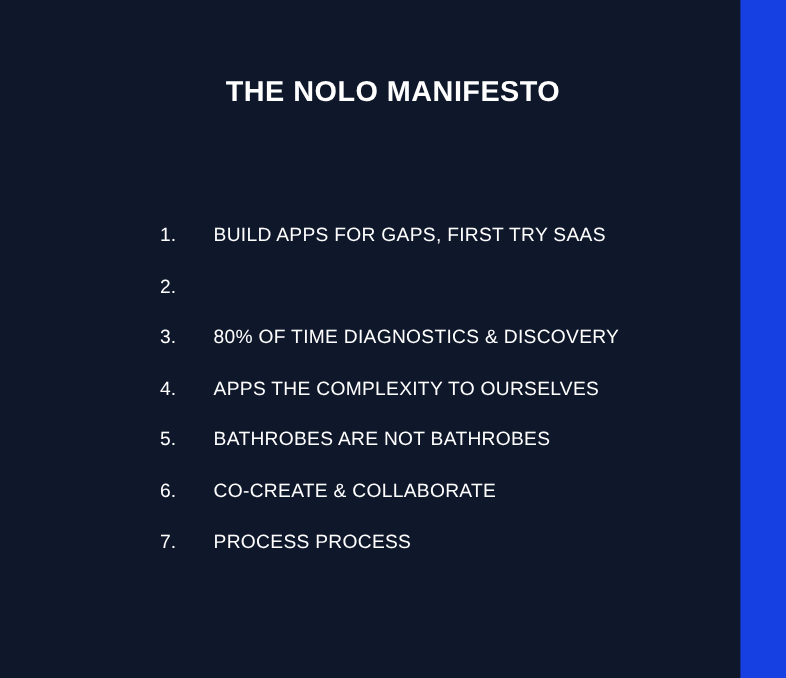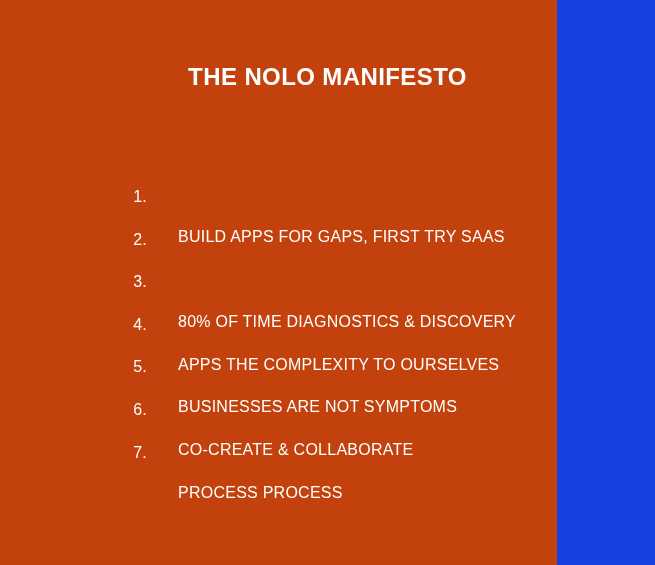--- a/index.html
+++ b/index.html
@@ -10,23 +10,23 @@
   body {
     width: 655px;
     height: 565px;
     overflow: hidden;
     font-family: "Liberation Sans", sans-serif;
     background: #1740e3;
   }
 
   .slide {
     position: relative;
-    width: 557px;
+    width: 617px;
     height: 565px;
-    background: #c2410c;
+    background: #0f172a;
     box-sizing: border-box;
   }
 
   .slide-title {
     position: absolute;
     top: 62px;
     left: 0;
     width: 655px;
     text-align: center;
     color: #ffffff;
@@ -69,21 +69,20 @@
 
   .item-text {
     position: absolute;
     left: 178px;
     top: 0;
     color: #ffffff;
     font-size: 16px;
     font-weight: normal;
     letter-spacing: 0.25px;
     white-space: nowrap;
-    margin-top: 40px;
   }
 </style>
 </head>
 <body>
 
 <div class="slide">
 
   <div class="slide-title">THE NOLO MANIFESTO</div>
 
   <ul class="manifesto-list">
@@ -102,21 +101,21 @@
       <span class="item-text">80% OF TIME DIAGNOSTICS &amp; DISCOVERY</span>
     </li>
 
     <li class="manifesto-item">
       <span class="item-number">4.</span>
       <span class="item-text">APPS THE COMPLEXITY TO OURSELVES</span>
     </li>
 
     <li class="manifesto-item">
       <span class="item-number">5.</span>
-      <span class="item-text">BUSINESSES ARE NOT SYMPTOMS</span>
+      <span class="item-text">BATHROBES ARE NOT BATHROBES</span>
     </li>
 
     <li class="manifesto-item">
       <span class="item-number">6.</span>
       <span class="item-text">CO-CREATE &amp; COLLABORATE</span>
     </li>
 
     <li class="manifesto-item">
       <span class="item-number">7.</span>
       <span class="item-text">PROCESS PROCESS</span>

